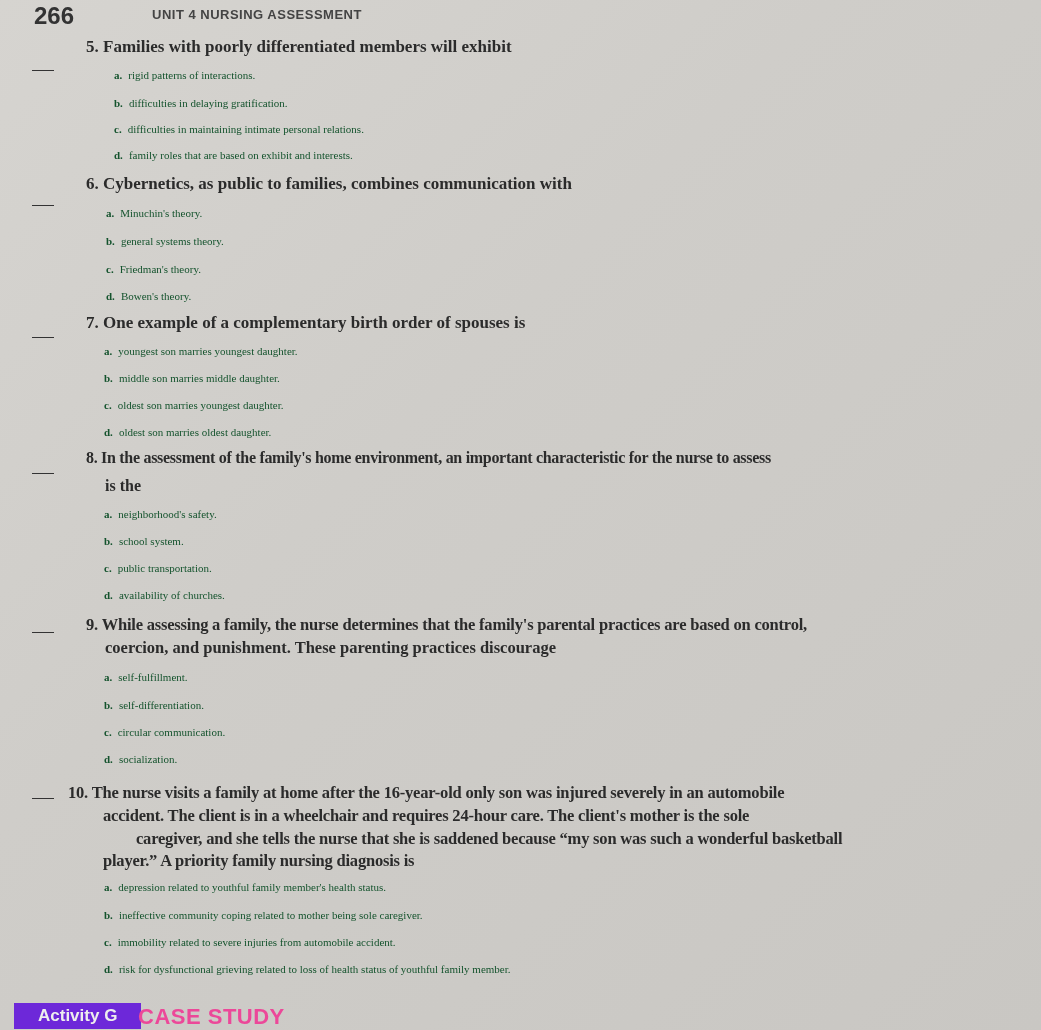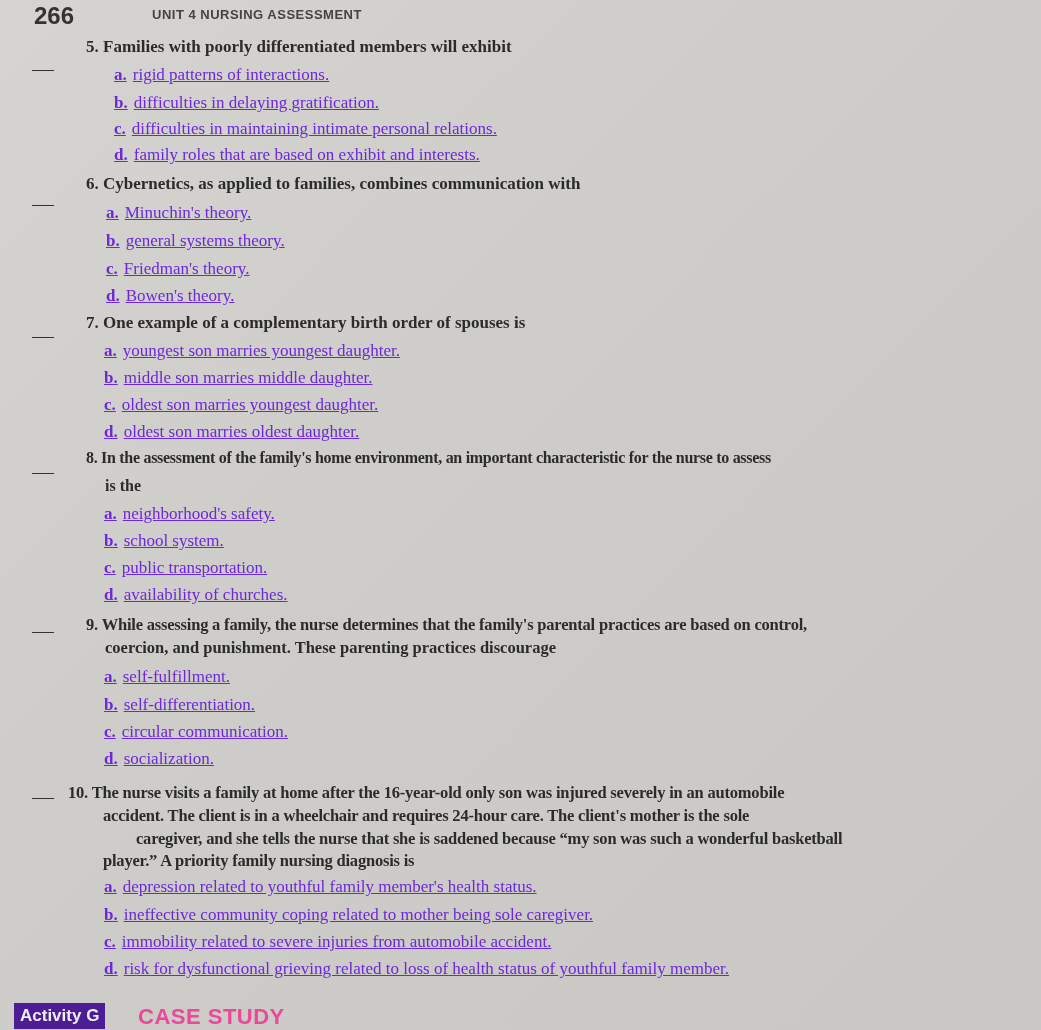--- a/index.html
+++ b/index.html
@@ -9,26 +9,26 @@
     font-family: "Liberation Serif", "DejaVu Serif", serif;
     color:#2a2a2a;
     position:relative;
   }
   .page-header { position:absolute; top:2px; left:34px; height:24px; }
   .page-num { position:absolute; left:0; top:0; font-size:24px; font-weight:bold; font-family:"Liberation Sans", sans-serif; color:#333; }
   .unit-title { position:absolute; left:118px; top:5px; font-size:13px; font-weight:bold; font-family:"Liberation Sans", sans-serif; letter-spacing:0.5px; color:#444; white-space:nowrap; }
   .blank { position:absolute; left:32px; width:22px; border-bottom:1.5px solid #333; }
   .stem { position:absolute; font-size:17px; line-height:22px; font-weight:bold; color:#2b2b2b; white-space:nowrap; }
   .stem-cont { position:absolute; font-size:17px; line-height:22px; font-weight:bold; color:#2b2b2b; white-space:nowrap; }
-  .option { position:absolute; font-size:17px; line-height:22px; color:#6d28d9; white-space:nowrap;text-decoration:underline; }
+  .option { position:absolute; font-size:11px; line-height:22px; color:#14532d; white-space:nowrap; }
   .option .letter { font-weight:bold; margin-right:6px; }
   .footer-badge {
-    position:absolute; left:14px; top:1003px; background:#4c1d95; color:#eee;
+    position:absolute; left:14px; top:1003px; background:#6d28d9; color:#eee;
     font-family:"Liberation Sans", sans-serif; font-weight:bold; font-size:17px;
-    padding:2px 6px; line-height:22px;
+    padding:2px 24px; line-height:22px;
   }
   .footer-title {
     position:absolute; left:138px; top:1004px; color:#ec4899;
     font-family:"Liberation Sans", sans-serif; font-weight:bold; font-size:22px; letter-spacing:0.5px;
   }
 </style>
 </head>
 <body>
 
 <div class="page-header">
@@ -45,21 +45,21 @@
   <div class="option" style="left:114px; top:64px;"><span class="letter">a.</span><span>rigid patterns of interactions.</span></div>
   <div class="option" style="left:114px; top:92px;"><span class="letter">b.</span><span>difficulties in delaying gratification.</span></div>
   <div class="option" style="left:114px; top:118px;"><span class="letter">c.</span><span>difficulties in maintaining intimate personal relations.</span></div>
   <div class="option" style="left:114px; top:144px;"><span class="letter">d.</span><span>family roles that are based on exhibit and interests.</span></div>
 </div>
 
 <div>
   <div class="blank" style="top:205px;"></div>
   <div class="stem" style="left:86px; top:173px;">
     <span>6.</span>
-    <span>Cybernetics, as applied to families, combines communication with</span>
+    <span>Cybernetics, as public to families, combines communication with</span>
   </div>
   <div class="option" style="left:106px; top:202px;"><span class="letter">a.</span><span>Minuchin's theory.</span></div>
   <div class="option" style="left:106px; top:230px;"><span class="letter">b.</span><span>general systems theory.</span></div>
   <div class="option" style="left:106px; top:258px;"><span class="letter">c.</span><span>Friedman's theory.</span></div>
   <div class="option" style="left:106px; top:285px;"><span class="letter">d.</span><span>Bowen's theory.</span></div>
 </div>
 
 <div>
   <div class="blank" style="top:337px;"></div>
   <div class="stem" style="left:86px; top:312px;">

